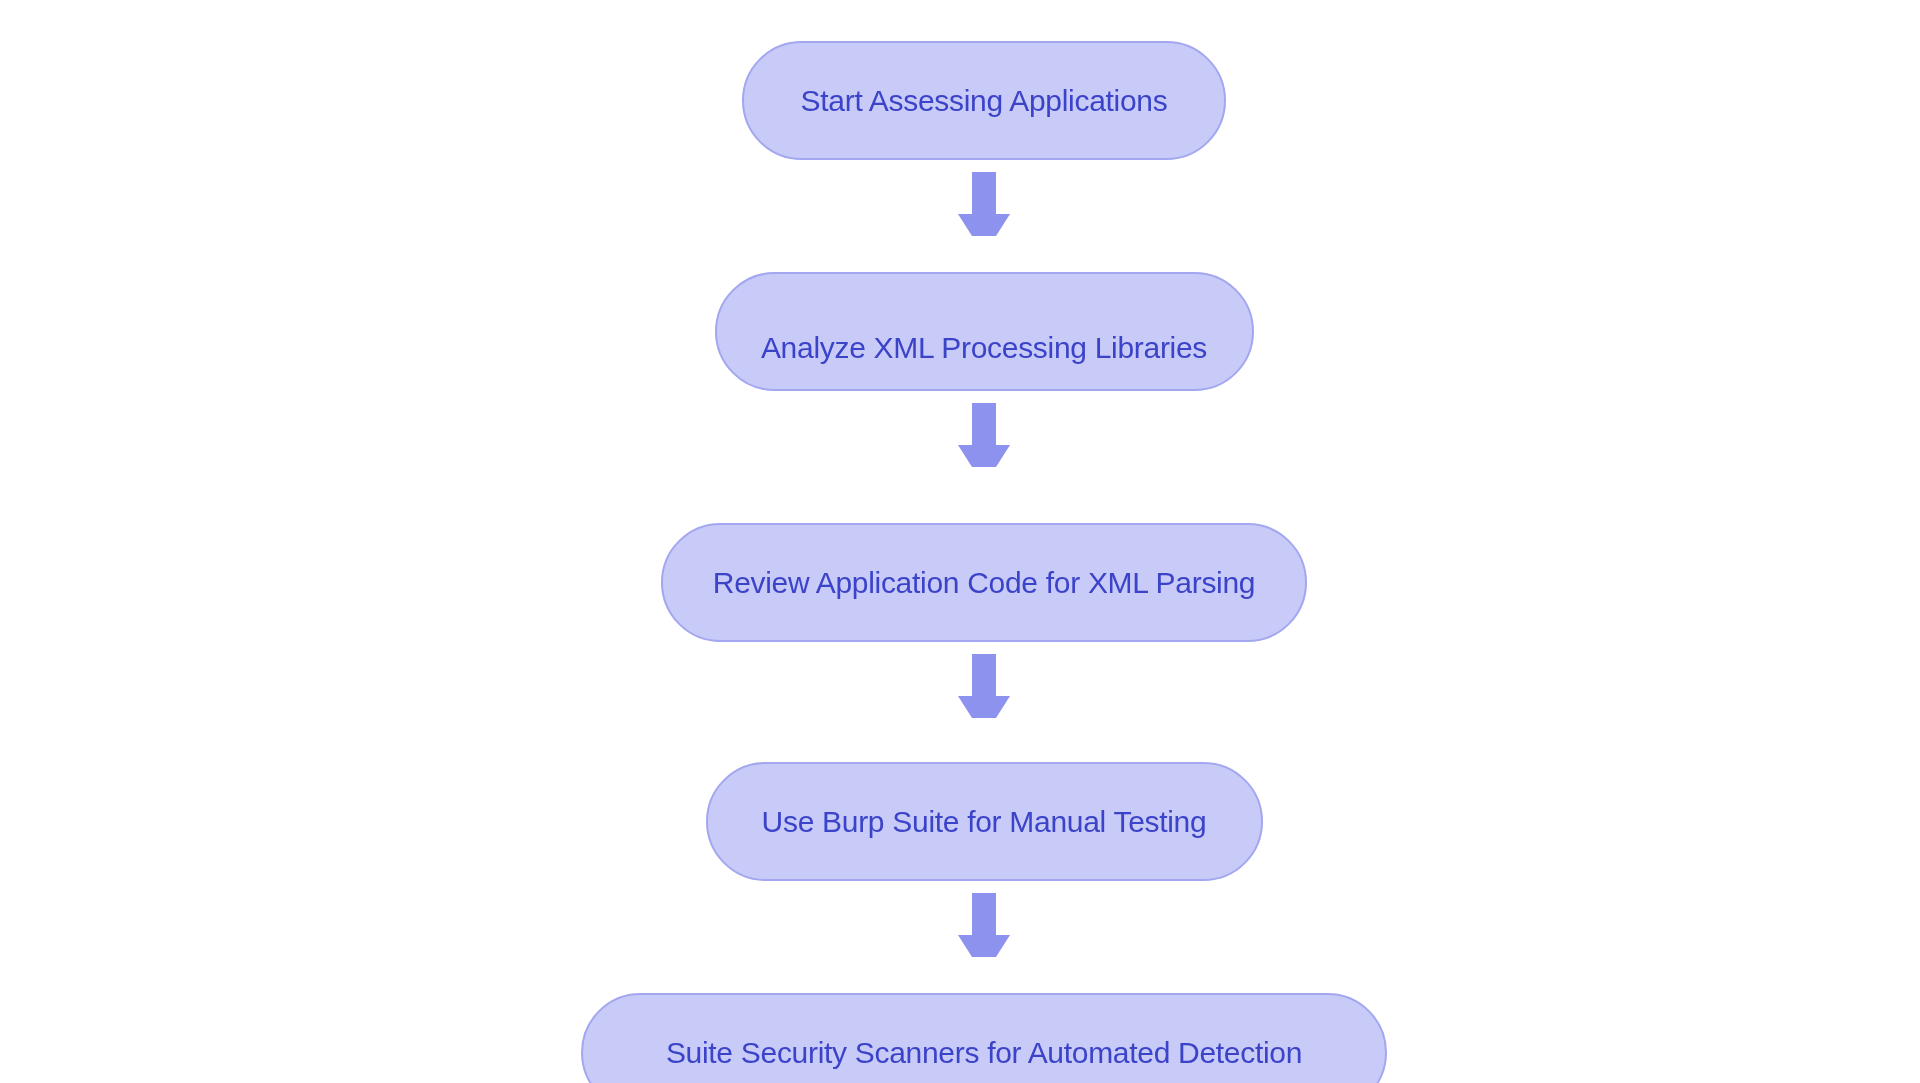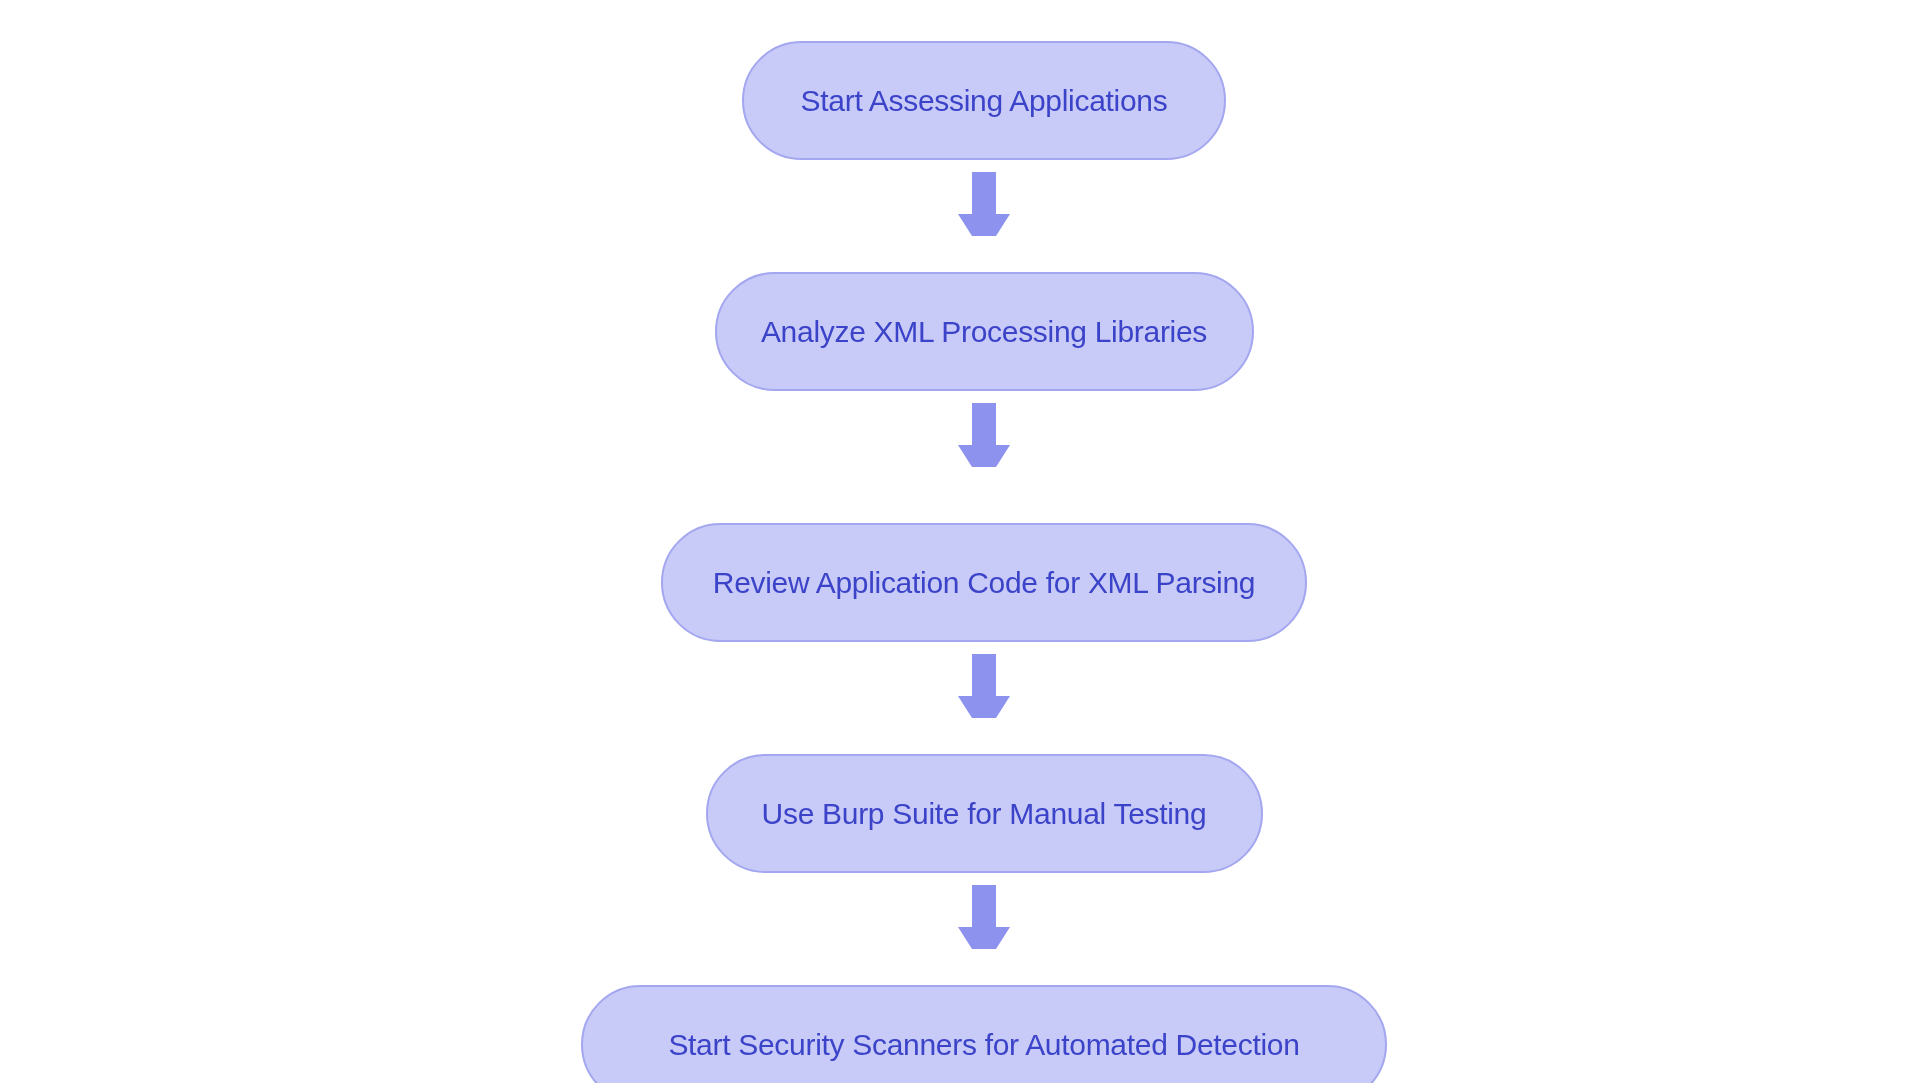--- a/index.html
+++ b/index.html
@@ -28,23 +28,23 @@
   }
   .node .label {
     font-size: 30px;
     font-weight: 400;
     color: #3b43c8;
     letter-spacing: -0.3px;
     white-space: nowrap;
     text-align: center;
   }
   .w1 { width: 484px; }
-  .w2 { width: 539px; }
+  .w2 { width: 539px; align-items: flex-end; }
   .w3 { width: 646px; margin-top: 20px; }
-  .w4 { width: 557px; }
+  .w4 { width: 557px; margin-top: 8px; }
   .w5 { width: 806px; }
   .arrow {
     flex: 0 0 auto;
     height: 112px;
     display: flex;
     flex-direction: column;
     align-items: center;
   }
   .arrow .line {
     width: 3px;
@@ -94,16 +94,16 @@
   <div class="node w4">
     <span class="label">Use Burp Suite for Manual Testing</span>
   </div>
 
   <div class="arrow">
     <div class="line"></div>
     <div class="head"></div>
   </div>
 
   <div class="node w5">
-    <span class="label">Start Security Scanners for Automated Detection</span>
+    <span class="label">Suite Security Scanners for Automated Detection</span>
   </div>
 
 </div>
 
 </body></html>

